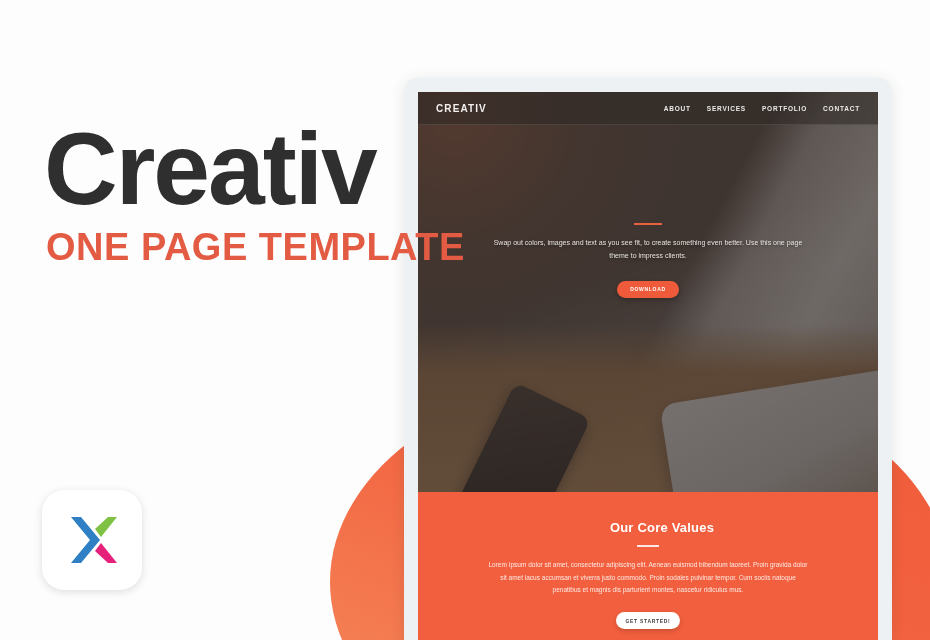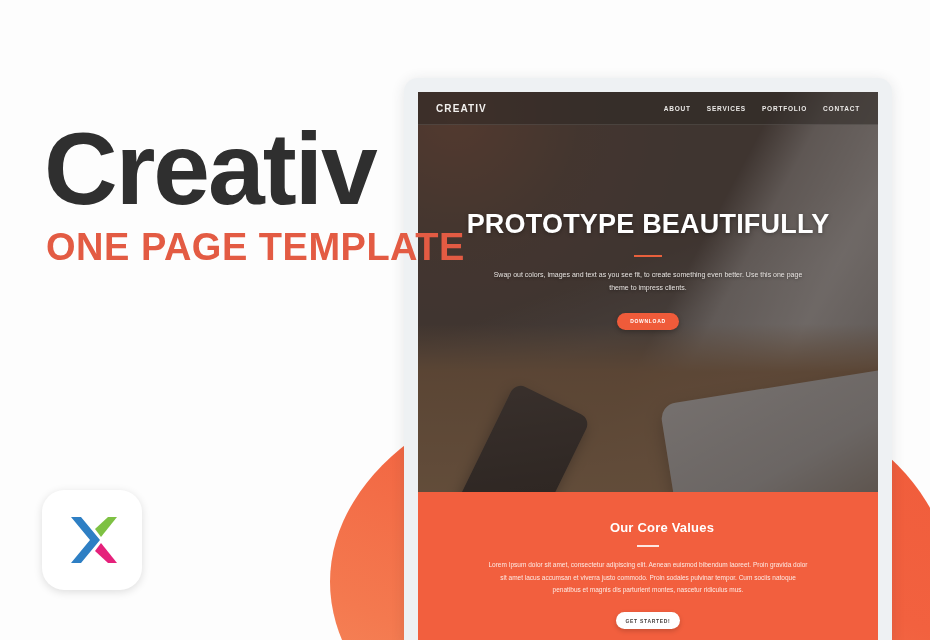--- a/index.html
+++ b/index.html
@@ -308,21 +308,20 @@
           <div id="nav-links">
             <div class="nav-link">ABOUT</div>
             <div class="nav-link">SERVICES</div>
             <div class="nav-link">PORTFOLIO</div>
             <div class="nav-link">CONTACT</div>
           </div>
         </div>
 
         <div id="hero-content">
           <div id="hero-title">
-            <div>PROTOTYPE BEAUTIFULLY</div>
           </div>
           <div id="hero-divider"></div>
           <div id="hero-subtitle">Swap out colors, images and text as you see fit, to create something even better.  Use this one page theme to impress clients.</div>
           <div id="download-button">DOWNLOAD</div>
         </div>
       </div>
 
       <div id="values-section">
         <div id="values-title">Our Core Values</div>
         <div id="values-divider"></div>

